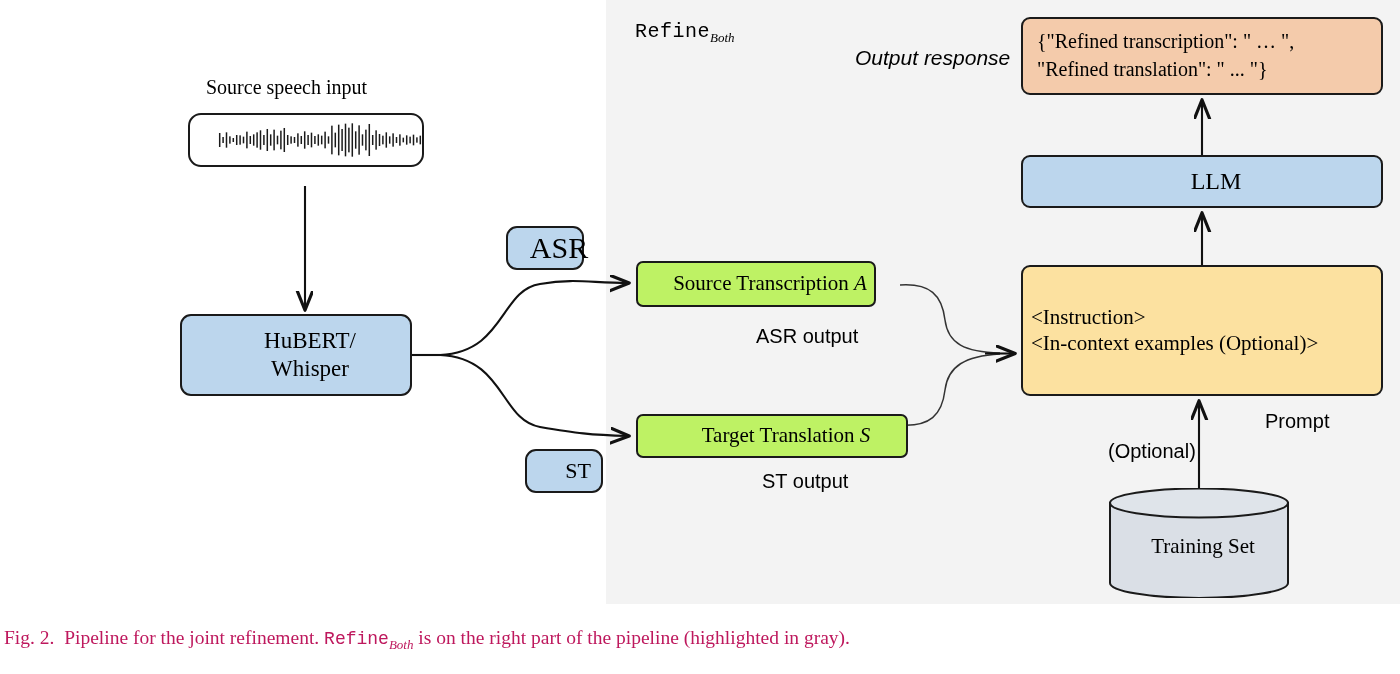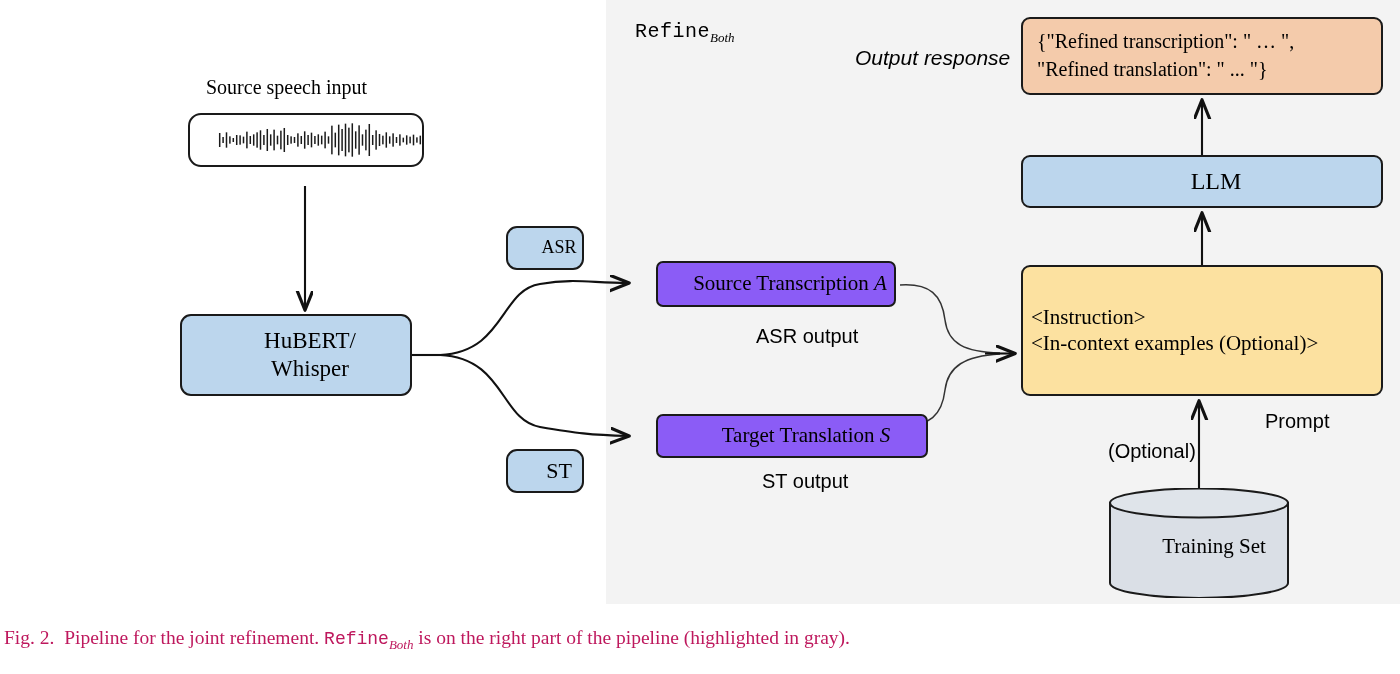--- a/index.html
+++ b/index.html
@@ -39,40 +39,40 @@
     align-items: center;
     justify-content: center;
     text-align: center;
     line-height: 1.22;
     padding-left: 28px;
   }
   .node.rounded { border-radius: 11px; }
   .node.blue    { background: #bcd6ed; }
   .node.yellow  { background: #fce1a0; }
   .node.peach   { background: #f4cbab; }
-  .node.white   { background: #8b5cf6; margin-left: 20px; }
+  .node.white   { background: #bef264; }
 
   
   #speech-box {
     left: 188px; top: 113px; width: 236px; height: 54px;
     border-radius: 13px;
     background: #ffffff;
   }
   #speech-box svg { display: block; }
 
   #hubert-box {
     left: 180px; top: 314px; width: 232px; height: 82px;
     font-size: 23px;
   }
   #asr-box {
     left: 506px; top: 226px; width: 78px; height: 44px;
-    font-size: 18px;
+    font-size: 30px;
   }
   #st-box {
-    left: 506px; top: 449px; width: 78px; height: 44px;
+    left: 525px; top: 449px; width: 78px; height: 44px;
     font-size: 22px;
   }
   #transcription-box {
     left: 636px; top: 261px; width: 240px; height: 46px;
     border-radius: 7px;
     font-size: 21px;
   }
   #translation-box {
     left: 636px; top: 414px; width: 272px; height: 44px;
     border-radius: 7px;
@@ -101,21 +101,21 @@
   }
   #output-box .lines { text-align: left; line-height: 1.38; }
 
   
   #training-set {
     position: absolute;
     left: 1108px; top: 488px; width: 182px; height: 110px;
   }
   #training-set .ts-label {
     position: absolute;
-    left: 15px; top: 46px; width: 182px;
+    left: 4px; top: 46px; width: 182px;
     text-align: center;
     font-size: 21px;
     font-family: "Liberation Serif", serif;
   }
 
   
   .label {
     position: absolute;
     white-space: nowrap;
   }

